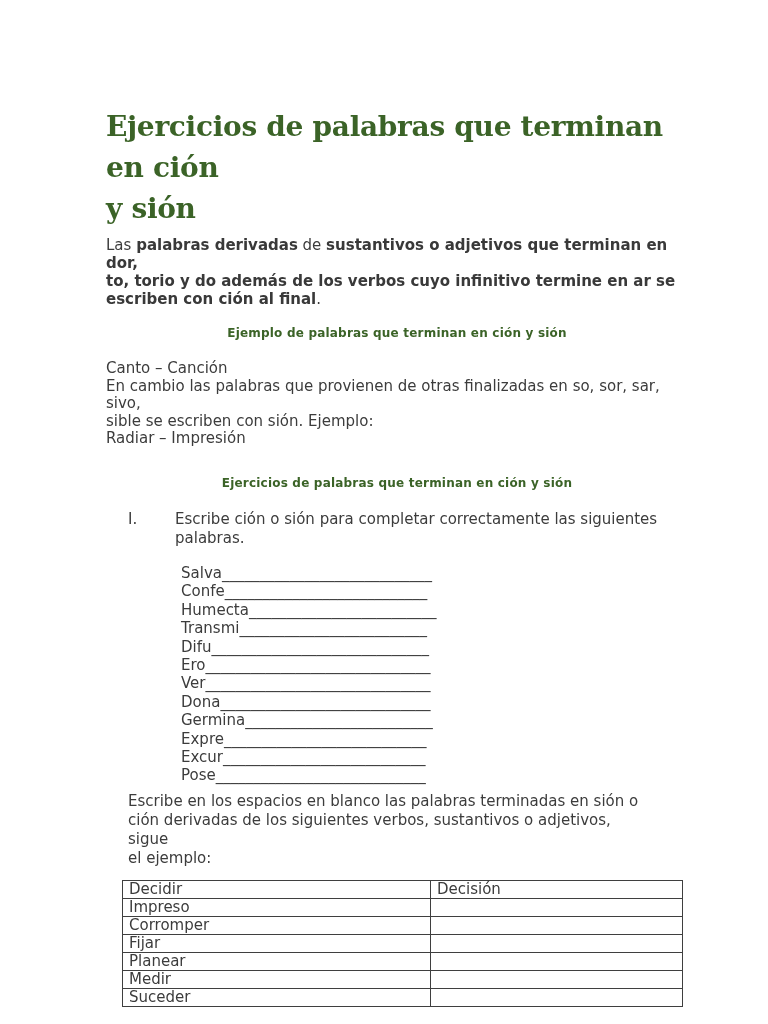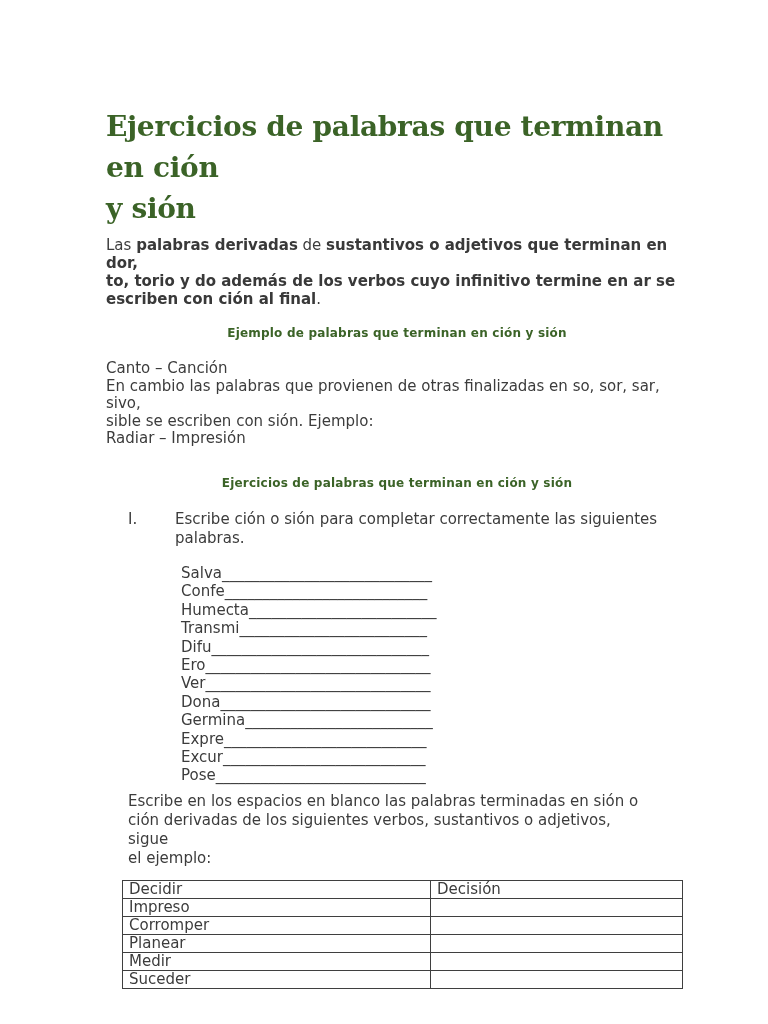--- a/index.html
+++ b/index.html
@@ -162,20 +162,24 @@
         </tr>
         <tr>
           <td class="col-left">Impreso</td>
           <td></td>
         </tr>
         <tr>
           <td class="col-left">Corromper</td>
           <td></td>
         </tr>
         <tr>
+          <td class="col-left">Fijar</td>
+          <td></td>
+        </tr>
+        <tr>
           <td class="col-left">Planear</td>
           <td></td>
         </tr>
         <tr>
           <td class="col-left">Medir</td>
           <td></td>
         </tr>
         <tr>
           <td class="col-left">Suceder</td>
           <td></td>

